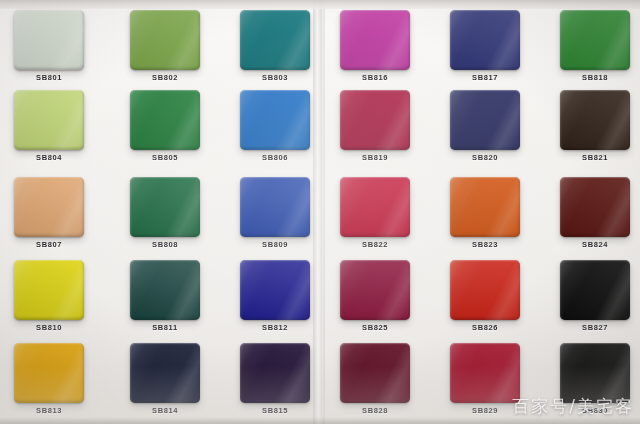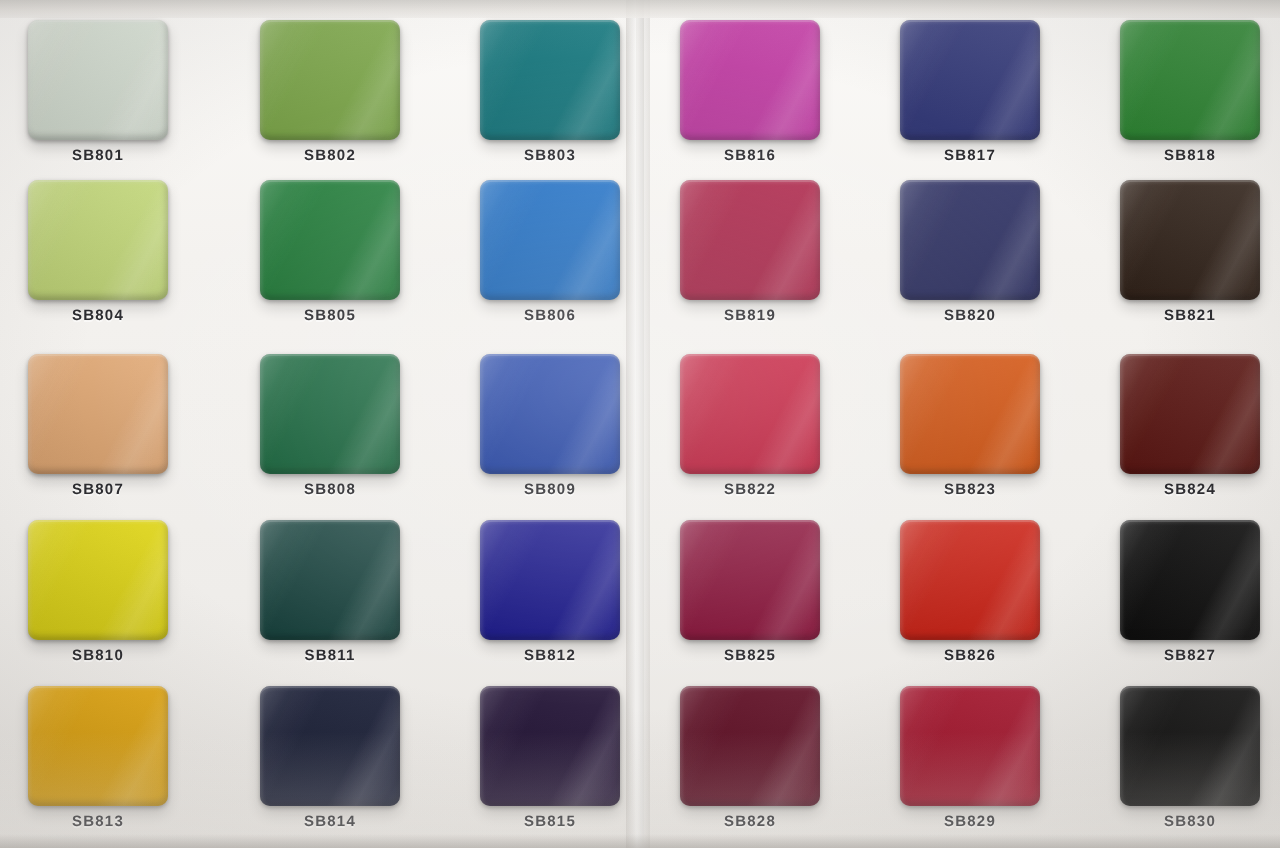--- a/index.html
+++ b/index.html
@@ -228,13 +228,14 @@
       <div class="cell" style="left: 560px; top: 343px; width: 70px; height: 75px;">
         <div class="chip" title="SB830" style="width: 70px; height: 60px; background: rgb(9, 9, 9);"></div>
         <div class="label" style="top: 63px;">SB830</div>
       </div>
     </div>
 
   <div id="vignette" class="shade"></div>
   <div id="softfocus"></div>
   <div id="bottomedge"></div>
 
+  <div id="watermark">百家号/美宅客</div>
 </div>
 
 </body></html>

